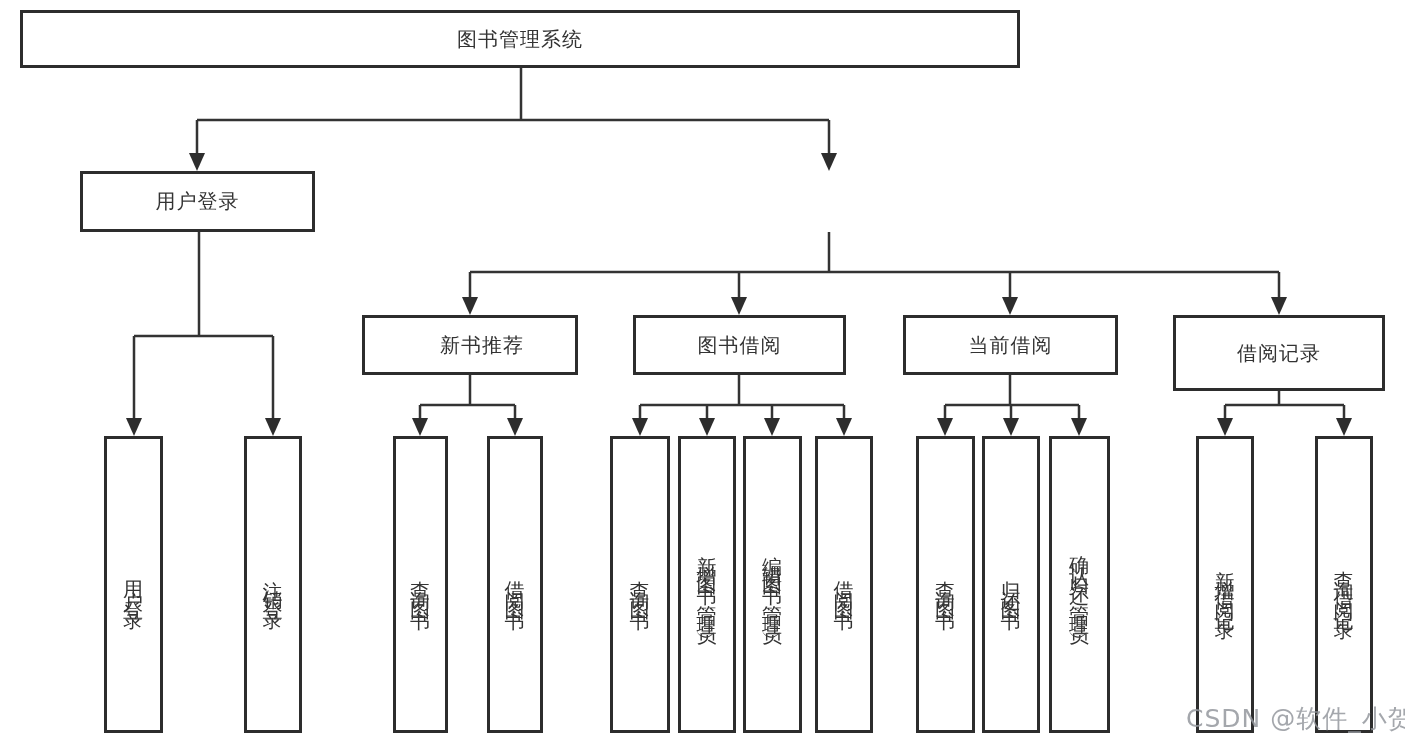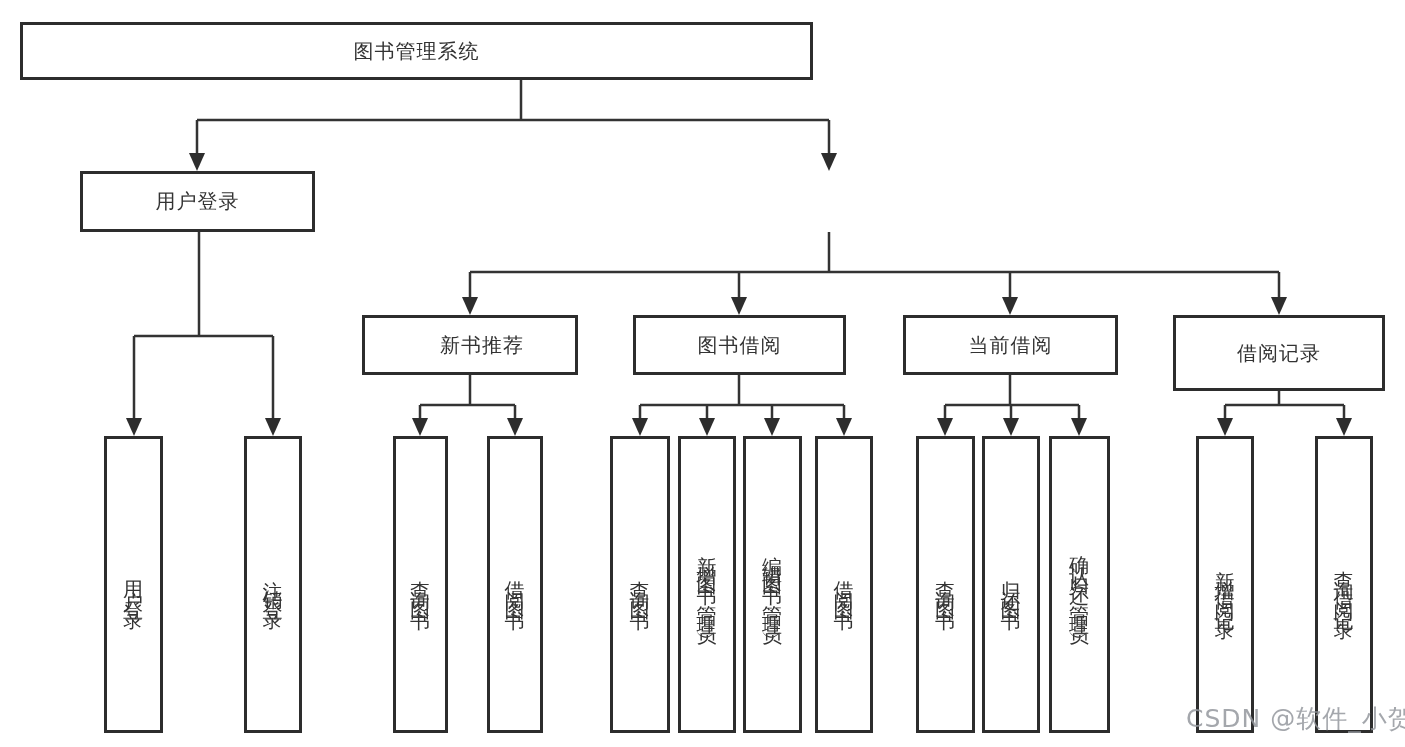--- a/index.html
+++ b/index.html
@@ -32,21 +32,21 @@
   .vbox span {
     writing-mode: vertical-rl;
     text-orientation: mixed;
     font-size: 20px;
     letter-spacing: 10px;
     line-height: 1.2;
     white-space: nowrap;
     color: #333333;
   }
   
-  .n-root       { left: 20px;   top: 22px;  width: 793px; height: 58px; }
+  .n-root       { left: 20px;   top: 10px;  width: 1000px; height: 58px; }
   .n-userlogin  { left: 80px;   top: 171px; width: 235px;  height: 61px; }
   .n-bookmgmt   { left: 710px;  top: 171px; width: 238px;  height: 61px; }
   .n-newbook    { left: 362px;  top: 315px; width: 216px;  height: 60px; padding-left: 24px; }
   .n-borrow     { left: 633px;  top: 315px; width: 213px;  height: 60px; }
   .n-current    { left: 903px;  top: 315px; width: 215px;  height: 60px; }
   .n-records    { left: 1173px; top: 315px; width: 212px;  height: 76px; }
   .leaf         { top: 436px; height: 297px; }
   .l-login      { left: 104px;  width: 59px; }
   .l-logout     { left: 244px;  width: 58px; }
   .l-nbquery    { left: 393px;  width: 55px; }

